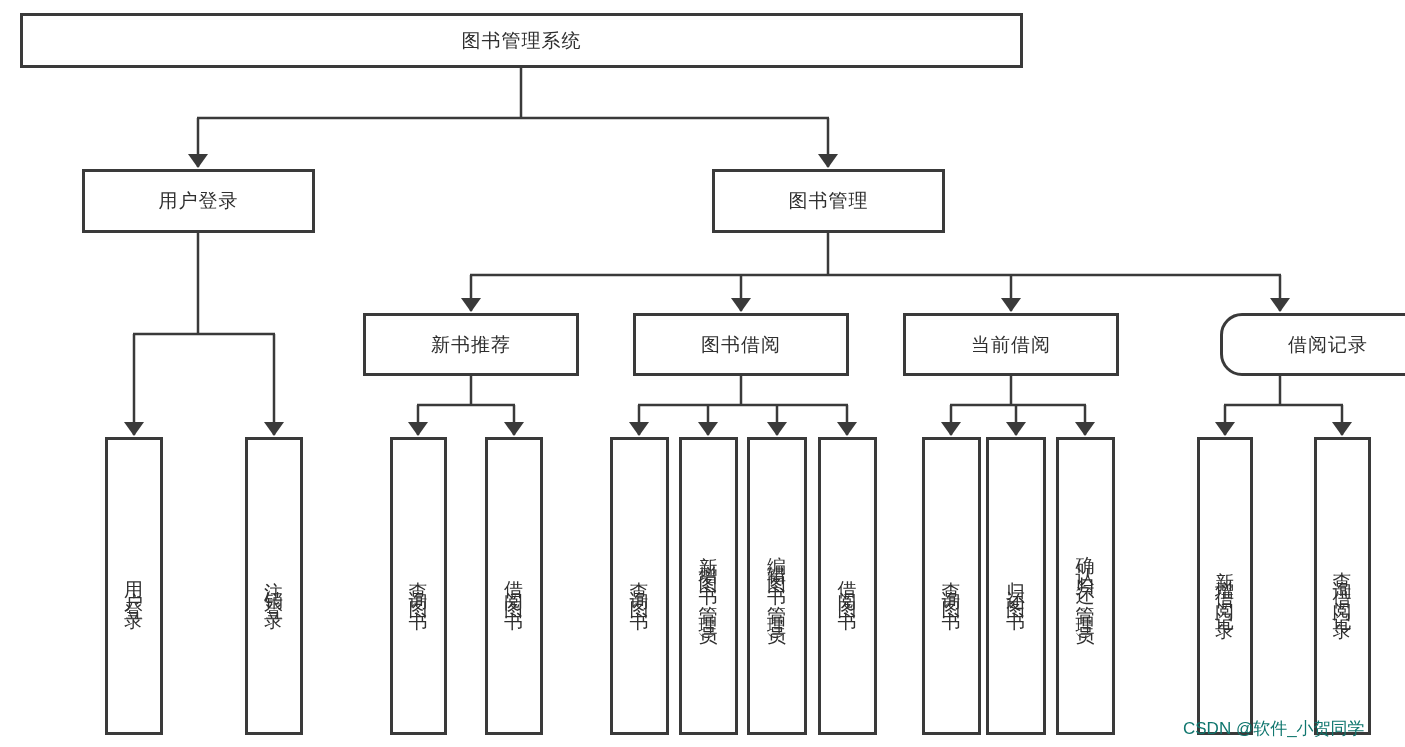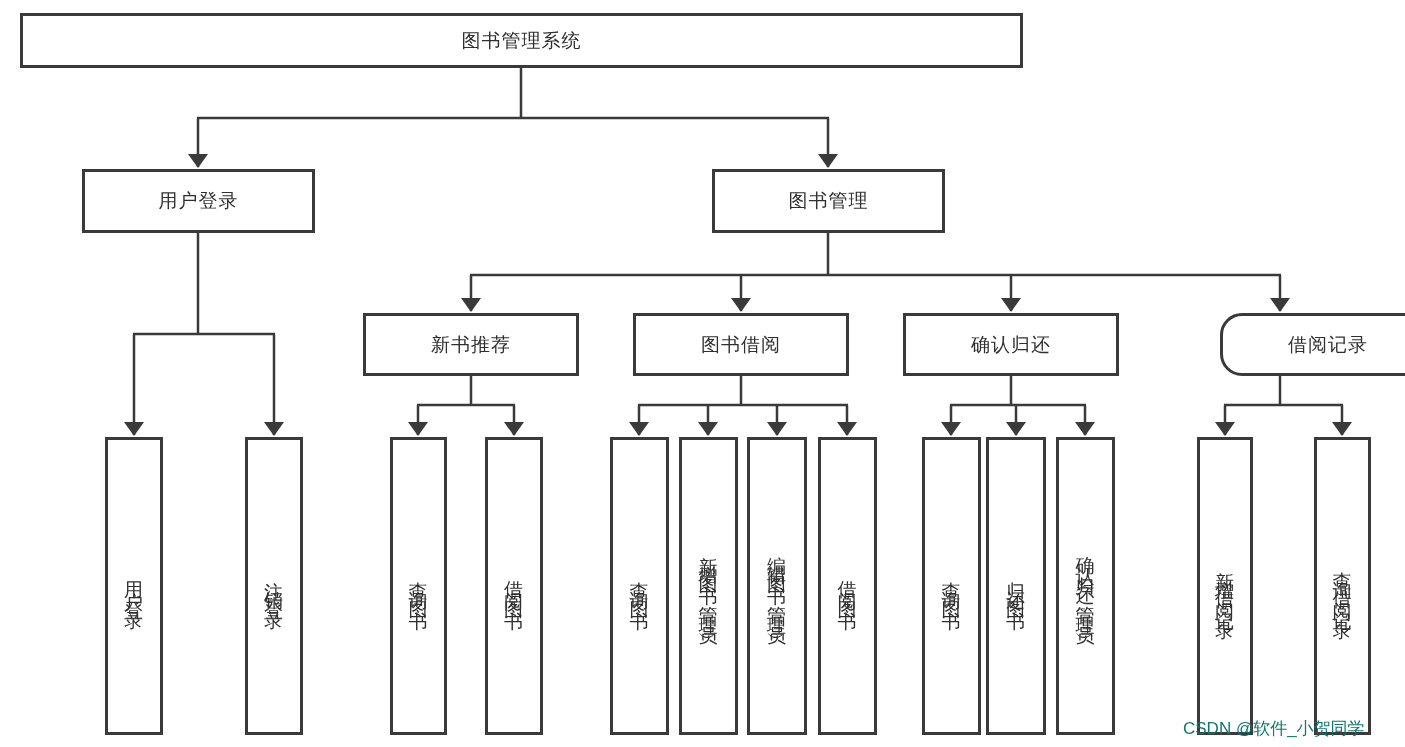--- a/index.html
+++ b/index.html
@@ -121,21 +121,21 @@
     <span>新书推荐</span>
   </div>
 
   <div class="node lvl2" style="left:712px;">
     <span>图书管理</span>
   </div>
   <div class="node lvl3" style="left:633px;text-align:center;">
     <span>图书借阅</span>
   </div>
   <div class="node lvl3" style="left:903px;">
-    <span>确认归还</span>
+    <span>当前借阅</span>
   </div>
   <div class="node lvl3" style="left:1220px;border-radius:22px;">
     <span>借阅记录</span>
   </div>
 
   <div class="node leaf" style="left:105px;width:58px;">
     <span class="vtext">用户登录</span>
   </div>
   <div class="node leaf" style="left:245px;width:58px;">
     <span class="vtext">注销登录</span>

